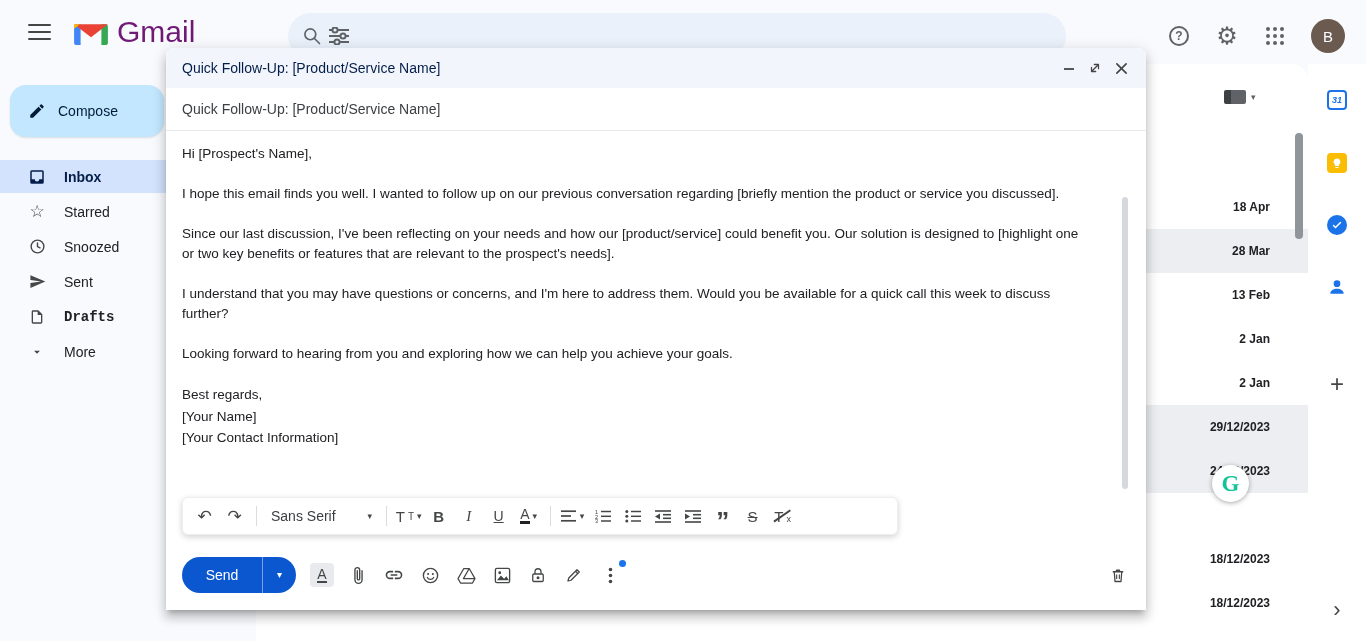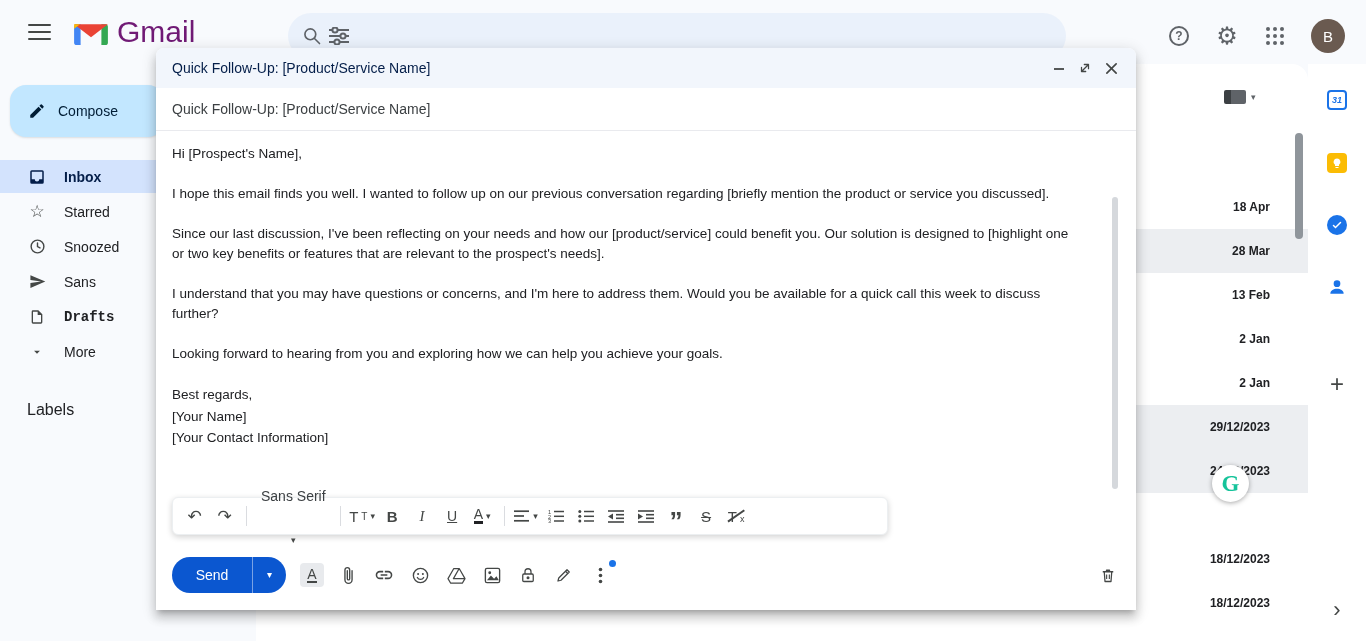--- a/index.html
+++ b/index.html
@@ -49,38 +49,38 @@
   .side-panel { position:absolute; top:64px; right:0; width:58px; height:577px; background:#fff; }
   .sp-icon { position:absolute; left:50%; transform:translateX(-50%); width:40px; height:40px; display:flex; align-items:center; justify-content:center; border-radius:50%; cursor:pointer; }
   .cal { top:16px;font-style:italic; } .keep { top:79px; } .tasks { top:141px; } .contacts { top:203px; } .addons { top:300px; } .hidepanel { top:526px; }
   .cal-box { width:20px; height:20px; border:2px solid #1a73e8; border-radius:4px; color:#1a73e8; font-size:9px; font-weight:700; display:flex; align-items:center; justify-content:center; }
   .keep-box { width:20px; height:20px; background:#fbbc04; border-radius:4px; display:flex; align-items:center; justify-content:center; }
   .tasks-box { width:20px; height:20px; background:#1a73e8; border-radius:50%; display:flex; align-items:center; justify-content:center; }
   .plus-glyph { font-size:24px; color:#444746; font-weight:400; }
   .chev-glyph { font-size:22px; color:#444746; }
 
   
-  .compose { position:absolute; left:156px; top:48px; width:980px; height:562px; background:#fff; border-radius:8px 8px 0 0; z-index:60; box-shadow:0 8px 10px 1px rgba(0,0,0,.14), 0 3px 14px 2px rgba(0,0,0,.12), 0 5px 5px -3px rgba(0,0,0,.2); }
+  .compose { position:absolute; left:166px; top:48px; width:980px; height:562px; background:#fff; border-radius:8px 8px 0 0; z-index:60; box-shadow:0 8px 10px 1px rgba(0,0,0,.14), 0 3px 14px 2px rgba(0,0,0,.12), 0 5px 5px -3px rgba(0,0,0,.2); }
   .compose-header { height:40px; background:#f2f6fc; border-radius:8px 8px 0 0; display:flex; align-items:center; padding:0 12px 0 16px; cursor:move; }
   .compose-title { flex:1; font-size:14px; font-weight:500; color:#041e49; }
   .win-btn { width:26px; height:26px; display:flex; align-items:center; justify-content:center; color:#444746; cursor:pointer; }
   .c-row { display:flex; align-items:center; padding:0 16px; font-size:14px; border-bottom:1px solid #e9eaee; cursor:text; }
   .recipients { height:46px; color:#80868b; }
   .subject { height:43px; color:#3c4043; }
   .body-area { height:320px; padding:13px 56px 0 16px; font-size:13.5px; line-height:20px; color:#202124; overflow:hidden; cursor:text; }
   .body-area p { margin:0 0 20px; }
   .sig-line { line-height:21.5px; }
   .body-scroll { position:absolute; top:149px; right:18px; width:6px; height:292px; background:#d5d8dc; border-radius:3px; }
 
   
   .fmt-toolbar { position:absolute; left:16px; top:449px; width:716px; height:38px; background:#fff; border:1px solid #eceff1; border-radius:6px; box-shadow:0 2px 6px rgba(0,0,0,.18); display:flex; align-items:center; padding:0 8px; gap:3px; z-index:5; }
   .ft-btn { min-width:27px; height:26px; display:flex; align-items:center; justify-content:center; gap:3px; color:#444746; font-size:14px; cursor:pointer; border-radius:4px; }
   .ft-glyph { font-size:17px; line-height:1; }
   .ft-divider { width:1px; height:20px; background:#dadce0; margin:0 5px; }
-  .ft-font { font-size:14px; color:#3c4043; padding:0 6px; display:flex; align-items:center; gap:32px; cursor:pointer;flex-direction:column; }
+  .ft-font { font-size:14px; color:#3c4043; padding:0 6px; display:flex; align-items:center; gap:32px; cursor:pointer; }
   .caret { font-size:9px; color:#444746; line-height:1; }
   .t-big { font-size:15px; font-weight:500; } .t-small { font-size:10px; font-weight:500; }
   .b-glyph { font-weight:700; font-size:15px; }
   .i-glyph { font-style:italic; font-family:"Liberation Serif",serif; font-size:15px; }
   .u-glyph { text-decoration:underline; font-size:14px; }
   .color-a { font-size:14px; font-weight:500; border-bottom:3px solid #202124; line-height:13px; }
   .quote-glyph { font-size:26px; line-height:10px; padding-top:10px; font-weight:700; color:#444746; }
   .s-glyph { text-decoration:line-through; font-size:15px; }
   .clear-fmt { position:relative; }
   .clear-fmt .cx { font-size:9px; margin-top:6px; }
@@ -197,42 +197,41 @@
     </span>
     <span>Snoozed</span>
   </div>
 
   <div class="nav-item">
     <span class="nicon">
       <svg width="17" height="17" viewBox="0 0 24 24">
           <path d="M2.01 21L23 12 2.01 3 2 10l15 2-15 2z" fill="#444746"></path>
         </svg>
     </span>
-    <span>Sans</span>
+    <span>Sent</span>
   </div>
 
   <div class="nav-item bold">
     <span class="nicon">
       <svg width="16" height="16" viewBox="0 0 24 24">
           <path d="M14 2H6a2 2 0 0 0-2 2v16a2 2 0 0 0 2 2h12a2 2 0 0 0 2-2V8l-6-6zm4 18H6V4h7v5h5v11z" fill="#444746"></path>
         </svg>
     </span>
     <span>Drafts</span>
   </div>
 
   <div class="nav-item">
     <span class="nicon">
       <svg width="14" height="14" viewBox="0 0 24 24">
           <path d="M7 10l5 5 5-5z" fill="#444746"></path>
         </svg>
     </span>
     <span>More</span>
   </div>
 
-  <div class="labels-heading">Labels</div>
 </div>
 
 <div class="list-pane">
   <div class="split-toggle">
     <span class="box"></span>
     <span class="caret">▾</span>
   </div>
   <div class="mail-rows">
     <div class="mail-row">
         <span>18 Apr</span>

